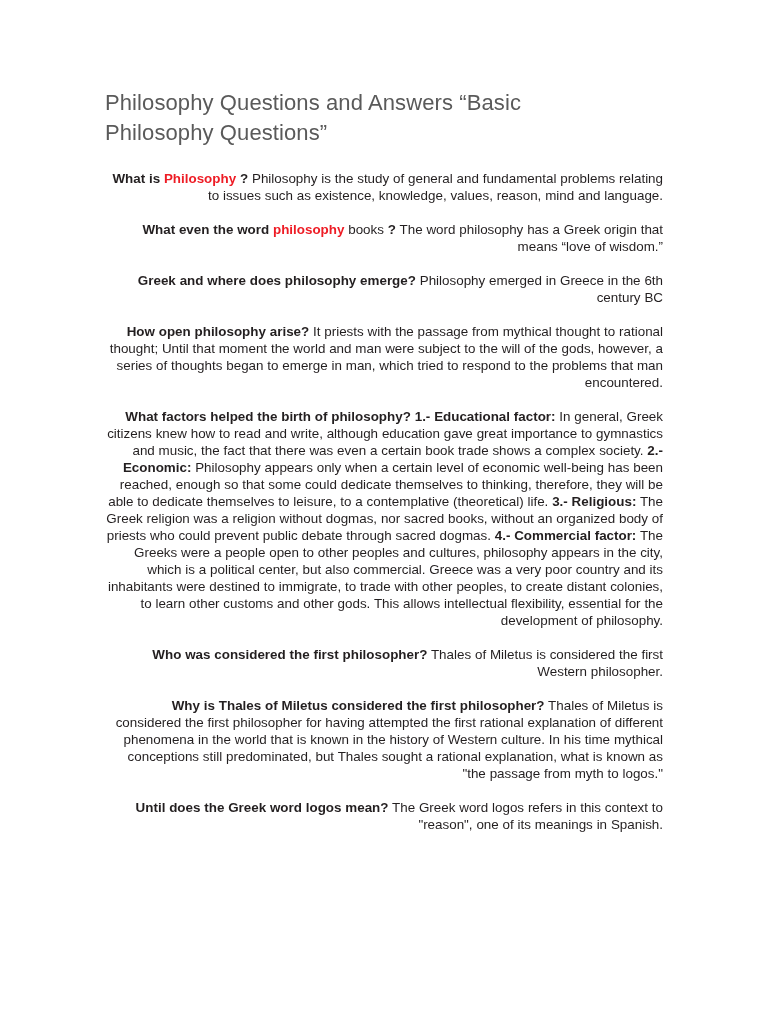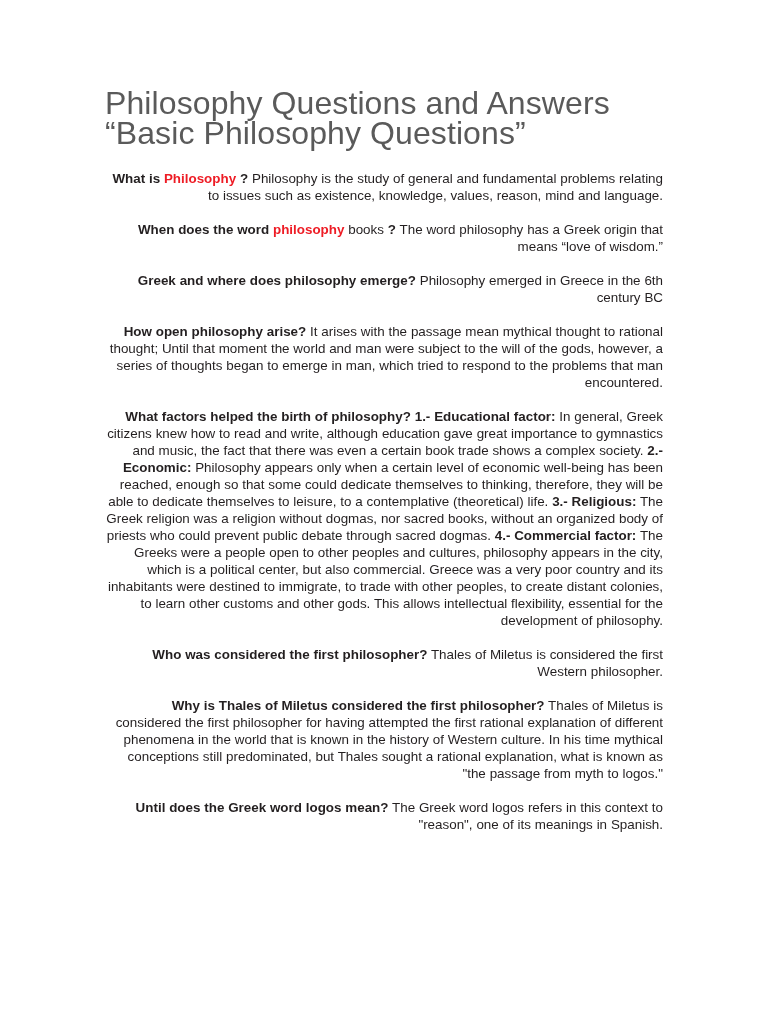--- a/index.html
+++ b/index.html
@@ -17,21 +17,21 @@
     position: relative;
     width: 768px;
     height: 1024px;
     background: #ffffff;
     box-sizing: border-box;
     padding: 88px 105px 0 105px;
     overflow: hidden;
   }
   .doc-title {
     color: #5a5a5a;
-    font-size: 32px;
+    font-size: 22px;
     font-weight: 400;
     line-height: 30px;
     letter-spacing: 0.1px;
     margin: 0 0 22px 0;
     max-width: 505px;
   }
   .qa-block {
     color: #231f20;
     font-size: 13.4px;
     line-height: 17px;
@@ -59,25 +59,25 @@
 </style>
 </head>
 <body>
 
 <div class="page">
 
   <h1 class="doc-title">Philosophy Questions and Answers “Basic Philosophy Questions”</h1>
 
   <p class="qa-block"><span class="q">What is </span><span class="hl">Philosophy</span><span class="q reg"> </span><span class="q">?</span><span> Philosophy is the study of general and fundamental problems relating to issues such as existence, knowledge, values, reason, mind and language.</span></p>
 
-  <p class="qa-block"><span class="q">When does the word </span><span class="hl">philosophy</span><span class="reg"> books </span><span class="q">?</span><span> The word philosophy has a Greek origin that means “love of wisdom.”</span></p>
+  <p class="qa-block"><span class="q">What even the word </span><span class="hl">philosophy</span><span class="reg"> books </span><span class="q">?</span><span> The word philosophy has a Greek origin that means “love of wisdom.”</span></p>
 
   <p class="qa-block"><span class="q">Greek and where does philosophy emerge?</span><span> Philosophy emerged in Greece in the 6th century BC</span></p>
 
-  <p class="qa-block"><span class="q">How open philosophy arise?</span><span> It arises with the passage mean mythical thought to rational thought; Until that moment the world and man were subject to the will of the gods, however, a series of thoughts began to emerge in man, which tried to respond to the problems that man encountered.</span></p>
+  <p class="qa-block"><span class="q">How open philosophy arise?</span><span> It priests with the passage from mythical thought to rational thought; Until that moment the world and man were subject to the will of the gods, however, a series of thoughts began to emerge in man, which tried to respond to the problems that man encountered.</span></p>
 
   <p class="qa-block"><span class="q">What factors helped the birth of philosophy?</span><span class="lbl"> 1.- Educational factor:</span><span> In general, Greek citizens knew how to read and write, although education gave great importance to gymnastics and music, the fact that there was even a certain book trade shows a complex society.</span><span class="lbl"> 2.- Economic:</span><span> Philosophy appears only when a certain level of economic well-being has been reached, enough so that some could dedicate themselves to thinking, therefore, they will be able to dedicate themselves to leisure, to a contemplative (theoretical) life.</span><span class="lbl"> 3.- Religious:</span><span> The Greek religion was a religion without dogmas, nor sacred books, without an organized body of priests who could prevent public debate through sacred dogmas.</span><span class="lbl"> 4.- Commercial factor:</span><span> The Greeks were a people open to other peoples and cultures, philosophy appears in the city, which is a political center, but also commercial. Greece was a very poor country and its inhabitants were destined to immigrate, to trade with other peoples, to create distant colonies, to learn other customs and other gods. This allows intellectual flexibility, essential for the development of philosophy.</span></p>
 
   <p class="qa-block"><span class="q">Who was considered the first philosopher?</span><span> Thales of Miletus is considered the first Western philosopher.</span></p>
 
   <p class="qa-block"><span class="q">Why is Thales of Miletus considered the first philosopher?</span><span> Thales of Miletus is considered the first philosopher for having attempted the first rational explanation of different phenomena in the world that is known in the history of Western culture. In his time mythical conceptions still predominated, but Thales sought a rational explanation, what is known as "the passage from myth to logos."</span></p>
 
   <p class="qa-block"><span class="q">Until does the Greek word logos mean?</span><span> The Greek word logos refers in this context to "reason", one of its meanings in Spanish.</span></p>
 
 </div>

